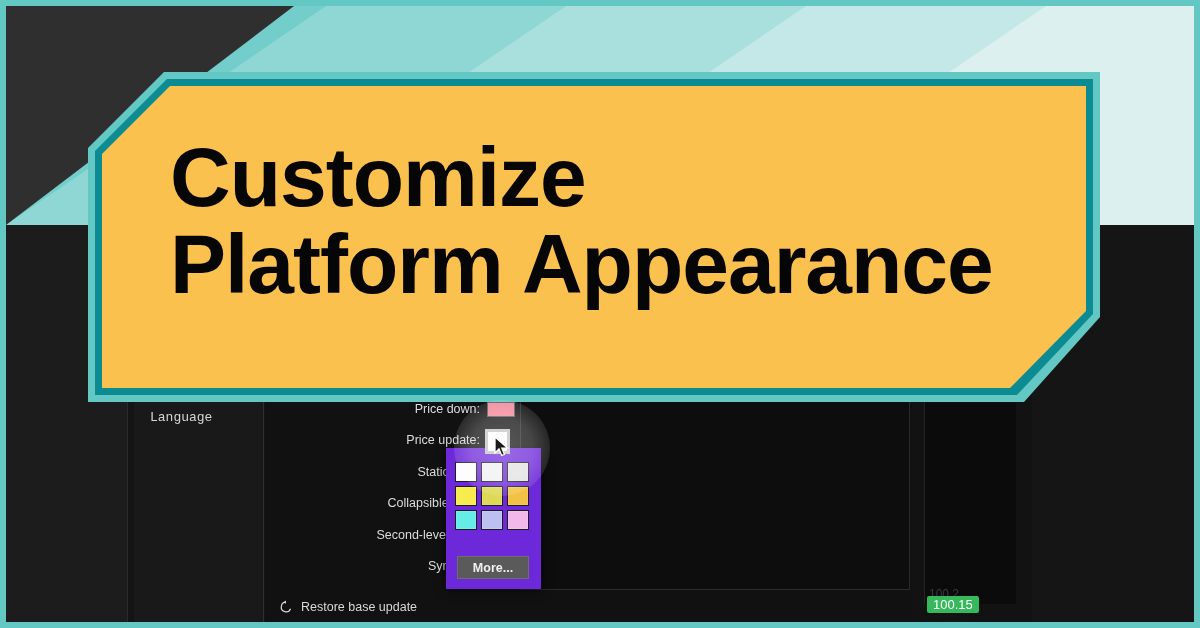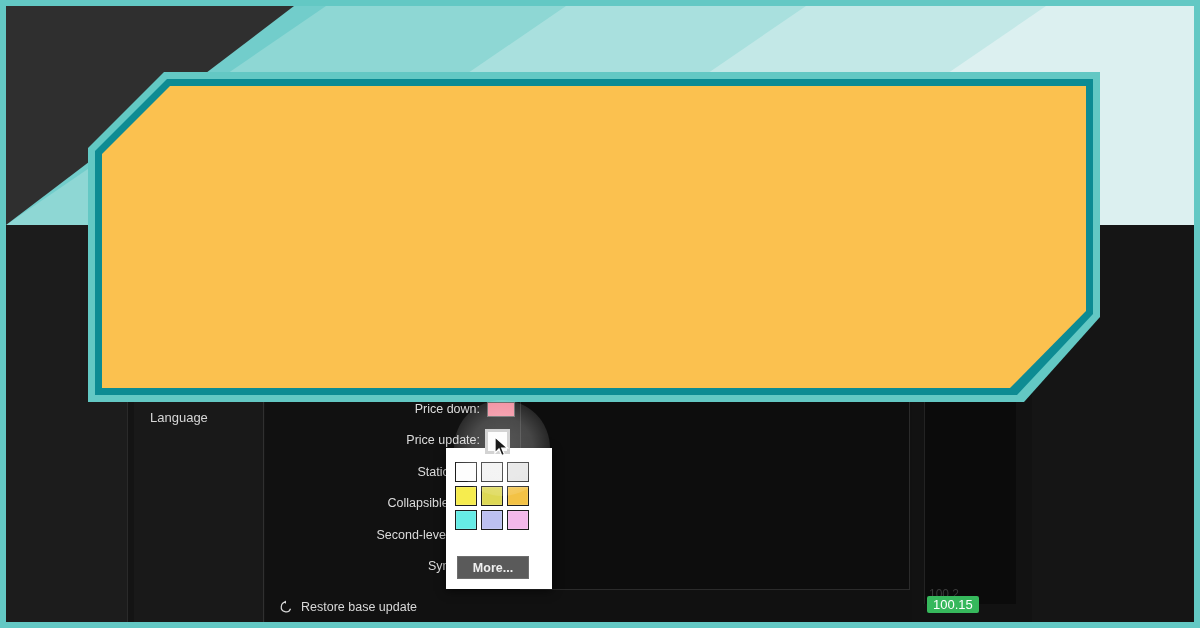--- a/index.html
+++ b/index.html
@@ -51,20 +51,21 @@
     left: 128px; top: 0;
     width: 130px; height: 100%;
     background: #191919;
     border-right: 1px solid #303030;
   }
   .settings-nav-label {
     position: absolute;
     left: 16px; top: 404px;
     font-size: 13px;
     color: #d6d6d6;
+    font-family: Liberation Mono, monospace;
   }
   .settings-body {
     position: absolute;
     left: 259px; top: 0;
     width: 659px; height: 100%;
     background: #111111;
   }
   .settings-fieldset {
     position: absolute;
     left: 2px; top: 0;
@@ -245,22 +246,22 @@
   }
   .gear::after {
     content: ""; position: absolute; inset: 3px;
     border-radius: 50%; background: #222;
   }
 
   
   .color-popup {
     position: absolute;
     left: 440px; top: 442px;
-    width: 106px; height: 141px;
-    background: #ffffff;
+    width: 95px; height: 141px;
+    background: #6d28d9;
     box-shadow: 0 2px 9px rgba(0,0,0,.6);
     z-index: 30;
   }
   .color-grid {
     position: absolute; left: 9px; top: 14px;
     display: grid;
     grid-template-columns: repeat(3, 22px);
     grid-template-rows: repeat(3, 20px);
     gap: 4px;
   }
@@ -590,16 +591,20 @@
       <polygon points="0,0 288,0 0,219" fill="#2f2f2f"></polygon>
     </svg>
   </div>
 
   <div class="banner-wrap">
     <svg width="1012" height="330" viewBox="0 0 1012 330" preserveAspectRatio="none" style="position:absolute; left:0; top:0;">
       <polygon points="0,76 76,0 1012,0 1012,245 936,330 0,330" fill="#63c8c4"></polygon>
       <polygon points="7,79 79,7 1005,7 1005,242 929,323 7,323" fill="#0d8b93"></polygon>
       <polygon points="14,82 82,14 998,14 998,239 922,316 14,316" fill="#fbc14f"></polygon>
     </svg>
+    <div class="banner-text">
+      <span class="banner-line">Customize</span>
+      <span class="banner-line">Platform Appearance</span>
+    </div>
   </div>
 
   <div class="frame-border"></div>
 </div>
 
 </body></html>

